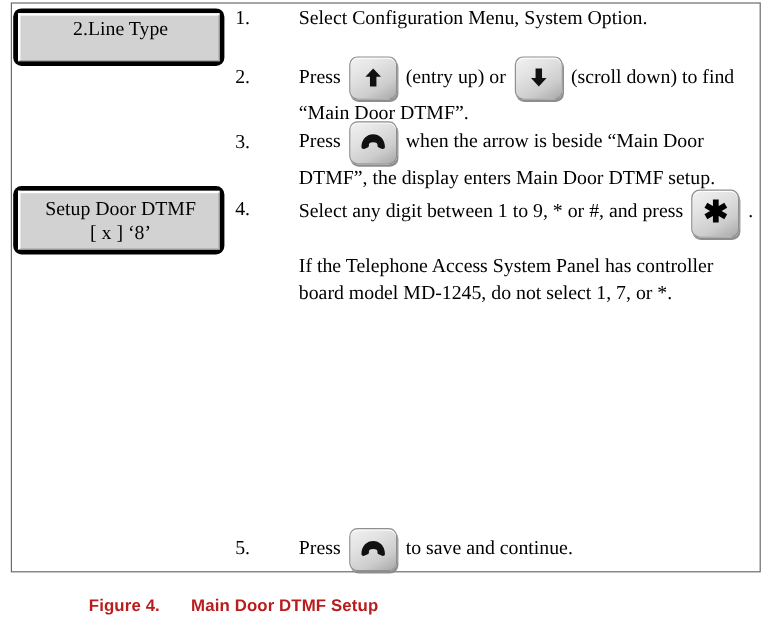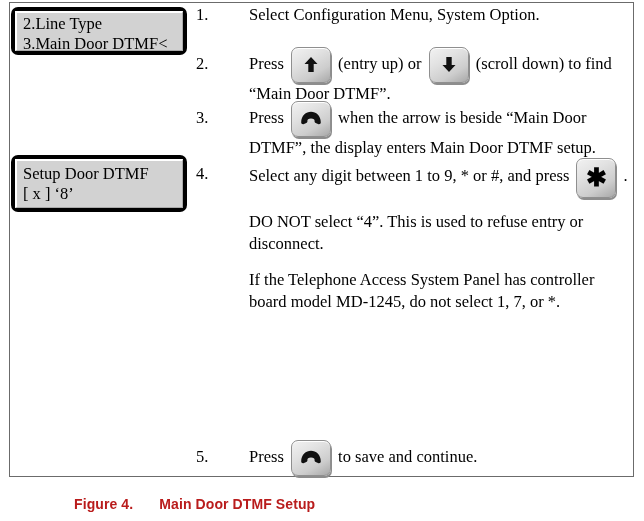--- a/index.html
+++ b/index.html
@@ -44,20 +44,21 @@
     border-right: 1px solid #a9a9a9;
     border-bottom: 1px solid #a9a9a9;
     box-sizing: border-box;
     padding: 1px 4px 0 6px;
     font-family: "Liberation Serif", serif;
     font-size: 16.5px;
     line-height: 20px;
     color: #000;
     white-space: pre;
     overflow: hidden;
+    text-align: center;
   }
   #lcd-menu {
     left: 11px;
     top: 7px;
     width: 176px;
     height: 48px;
   }
   #lcd-setup {
     left: 11px;
     top: 155px;
@@ -143,21 +144,21 @@
     white-space: pre;
   }
   #caption .cap-gap { display: inline-block; width: 26px; }
 </style>
 </head>
 <body>
 
 <div id="doc-table"></div>
 
 <div class="lcd" id="lcd-menu">
-  <div class="lcd-inner"><span>2.Line Type</span><br><span>3.Main Door DTMF&lt;</span></div>
+  <div class="lcd-inner"><span>2.Line Type</span><br></div>
 </div>
 
 <div class="lcd" id="lcd-setup">
   <div class="lcd-inner"><span>Setup Door DTMF</span><br><span>[ x ] ‘8’</span></div>
 </div>
 
 <div id="steps">
 
   <div class="step" style="top:4px;">
     <div class="step-num">1.</div>
@@ -188,21 +189,20 @@
           </svg></span><span> when the arrow is beside “Main Door DTMF”, the display enters Main Door DTMF setup.</span></p>
     </div>
   </div>
 
   <div class="step" style="top:158px;">
     <div class="step-num" style="top:5px;">4.</div>
     <div class="step-body">
       <p class="para"><span>Select any digit between 1 to 9, * or #, and press </span><span class="key" style="width:40px;height:40px;margin-bottom:-2px;">
           <span class="glyph" style="line-height:38px;font-size:25px;">✱</span></span><span> .</span></p>
 
-      <p class="para bold gap">DO NOT select “4”. This is used to refuse entry or disconnect.</p>
       <p class="para bold gap">If the Telephone Access System Panel has controller board model MD-1245, do not select 1, 7, or *.</p>
     </div>
   </div>
 
   <div class="step" style="top:440px;">
     <div class="step-num" style="top:6px;">5.</div>
     <div class="step-body">
       <p class="para"><span>Press </span><span class="key key-tall">
           <svg width="24" height="18" viewBox="0 0 24 18">
             <path d="M2.2 12.6 C2.2 5.6 7.0 1.8 12 1.8 C17.0 1.8 21.8 5.6 21.8 12.6 C21.8 14.0 20.2 14.6 19.0 14.0 L16.6 12.9 C15.6 12.45 15.5 11.6 15.6 10.9 C15.75 9.7 14.6 8.6 12 8.6 C9.4 8.6 8.25 9.7 8.4 10.9 C8.5 11.6 8.4 12.45 7.4 12.9 L5.0 14.0 C3.8 14.6 2.2 14.0 2.2 12.6 Z" fill="#111"></path>

